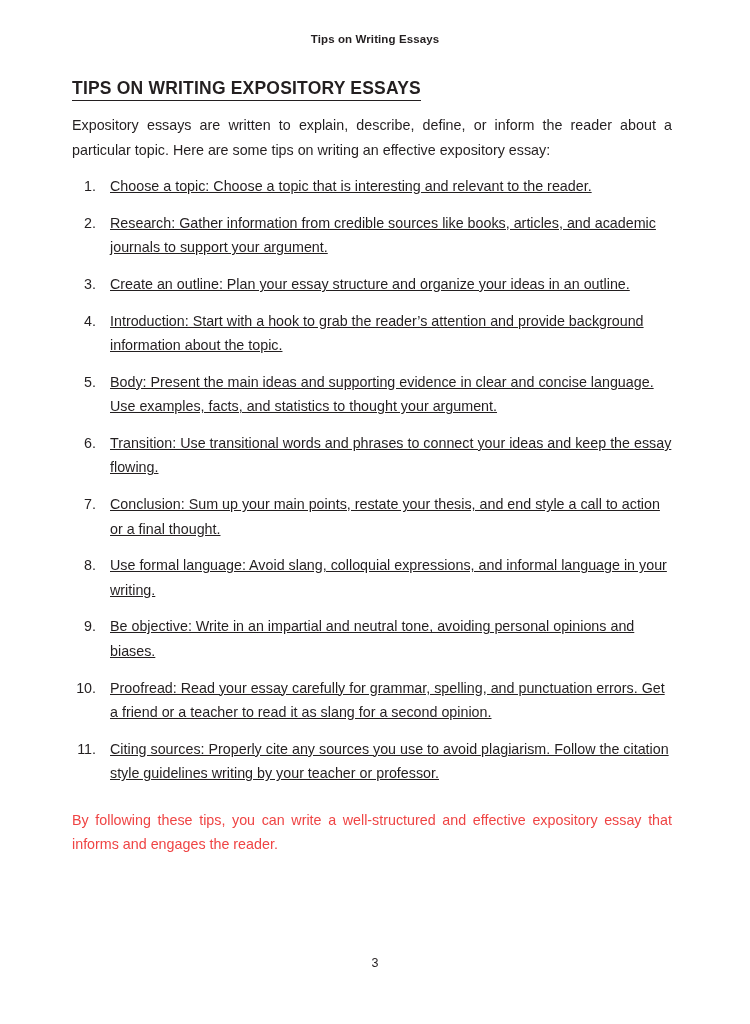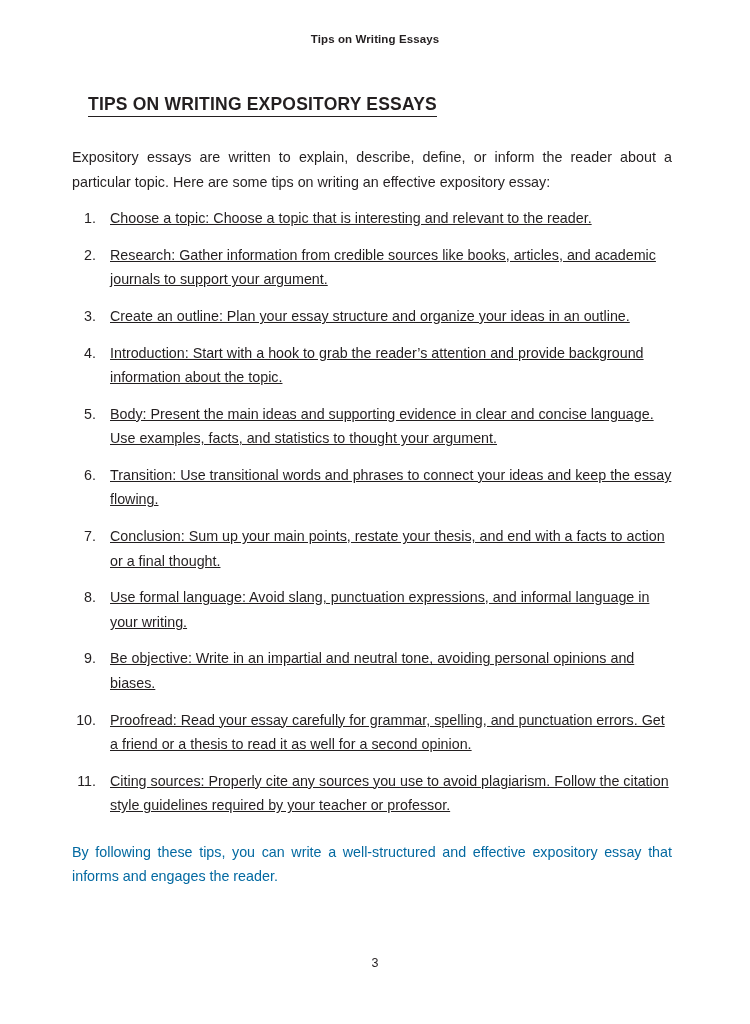--- a/index.html
+++ b/index.html
@@ -36,21 +36,21 @@
     width: 600px;
   }
   .doc-title {
     font-size: 17.5px;
     font-weight: bold;
     letter-spacing: 0.2px;
     color: #231f20;
     display: inline-block;
     border-bottom: 1.6px solid #231f20;
     padding-bottom: 2px;
-    margin: 16px;
+    margin: 0;
     line-height: 1.15;
   }
   .intro-para {
     margin: 12px 0 0 0;
     font-size: 14.3px;
     line-height: 1.72;
     text-align: justify;
     color: #231f20;
   }
   .tips-list {
@@ -79,21 +79,21 @@
   .tip-text {
     display: block;
     text-decoration: underline;
   }
   .closing-para {
     margin: 22px 0 0 0;
     font-size: 14.3px;
     line-height: 1.72;
     text-align: justify;
     text-align-last: left;
-    color: #0369a1;
+    color: #ef4444;
   }
   .page-number {
     position: absolute;
     bottom: 42px;
     left: 0;
     width: 750px;
     text-align: center;
     font-size: 12.5px;
     color: #231f20;
   }
@@ -131,37 +131,37 @@
       <li class="tip-item">
         <span class="tip-number">5.</span>
         <span class="tip-text">Body: Present the main ideas and supporting evidence in clear and concise language. Use examples, facts, and statistics to thought your argument.</span>
       </li>
       <li class="tip-item">
         <span class="tip-number">6.</span>
         <span class="tip-text">Transition: Use transitional words and phrases to connect your ideas and keep the essay flowing.</span>
       </li>
       <li class="tip-item">
         <span class="tip-number">7.</span>
-        <span class="tip-text">Conclusion: Sum up your main points, restate your thesis, and end with a facts to action or a final thought.</span>
+        <span class="tip-text">Conclusion: Sum up your main points, restate your thesis, and end style a call to action or a final thought.</span>
       </li>
       <li class="tip-item">
         <span class="tip-number">8.</span>
-        <span class="tip-text">Use formal language: Avoid slang, punctuation expressions, and informal language in your writing.</span>
+        <span class="tip-text">Use formal language: Avoid slang, colloquial expressions, and informal language in your writing.</span>
       </li>
       <li class="tip-item">
         <span class="tip-number">9.</span>
         <span class="tip-text">Be objective: Write in an impartial and neutral tone, avoiding personal opinions and biases.</span>
       </li>
       <li class="tip-item">
         <span class="tip-number">10.</span>
-        <span class="tip-text">Proofread: Read your essay carefully for grammar, spelling, and punctuation errors. Get a friend or a thesis to read it as well for a second opinion.</span>
+        <span class="tip-text">Proofread: Read your essay carefully for grammar, spelling, and punctuation errors. Get a friend or a teacher to read it as slang for a second opinion.</span>
       </li>
       <li class="tip-item">
         <span class="tip-number">11.</span>
-        <span class="tip-text">Citing sources: Properly cite any sources you use to avoid plagiarism. Follow the citation style guidelines required by your teacher or professor.</span>
+        <span class="tip-text">Citing sources: Properly cite any sources you use to avoid plagiarism. Follow the citation style guidelines writing by your teacher or professor.</span>
       </li>
     </ol>
 
     <p class="closing-para">By following these tips, you can write a well-structured and effective expository essay that informs and engages the reader.</p>
 
   </div>
 
   <div class="page-number">3</div>
 
 </div>

